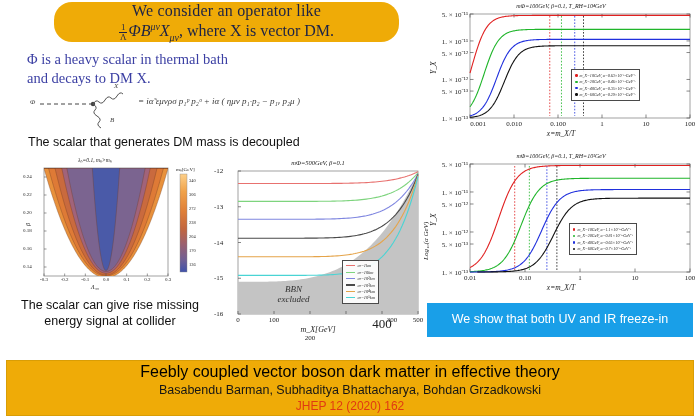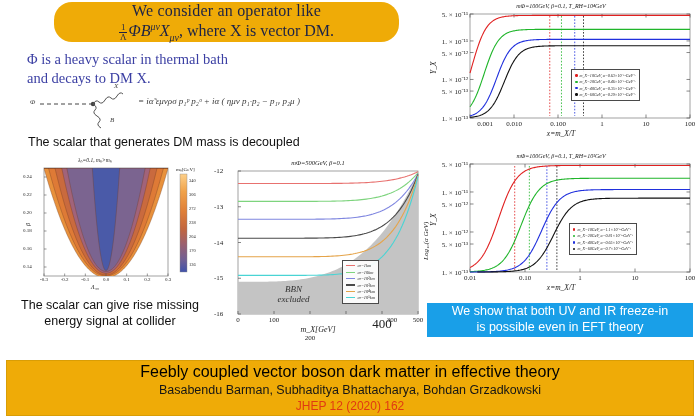--- a/index.html
+++ b/index.html
@@ -107,26 +107,25 @@
 </div>
 
 <div class="abs stmt" id="stmt-decoupled">The scalar that generates DM mass is decoupled</div>
 <div class="abs stmt" id="stmt-collider">
   <div>The scalar can give rise missing</div>
   <div>energy signal at collider</div>
 </div>
 
 <div class="abs" id="blue-callout">
   <div>We show that both UV and IR freeze-in</div>
-  <div>is possible even in EFT theory</div>
 </div>
 
 <div class="abs plot" id="plot-uv">
     <div class="ptitle" style="top: 1px;">mΦ=100GeV, β=0.1, T_RH=10⁴GeV</div>
-    <div class="tick" style="left: 47px; top: 118px; width: 28px; text-align: center; font-size: 7px;">0.001</div>
+    <div class="tick" style="left: 40px; top: 118px; width: 28px; text-align: center; font-size: 7px;">0.001</div>
     <div class="tick" style="left: 76px; top: 118px; width: 28px; text-align: center; font-size: 7px;">0.010</div>
     <div class="tick" style="left: 120px; top: 118px; width: 28px; text-align: center; font-size: 7px;">0.100</div>
     <div class="tick" style="left: 164px; top: 118px; width: 28px; text-align: center; font-size: 7px;">1</div>
     <div class="tick" style="left: 208px; top: 118px; width: 28px; text-align: center; font-size: 7px;">10</div>
     <div class="tick" style="left: 252px; top: 118px; width: 28px; text-align: center; font-size: 7px;">100</div>
     <div class="tick" style="right: 230px; top: 8px; text-align: right; font-size: 7px; white-space: nowrap;">5. × 10⁻¹¹</div>
     <div class="tick" style="right: 230px; top: 34.9336px; text-align: right; font-size: 7px; white-space: nowrap;">1. × 10⁻¹¹</div>
     <div class="tick" style="right: 230px; top: 46.5332px; text-align: right; font-size: 7px; white-space: nowrap;">5. × 10⁻¹²</div>
     <div class="tick" style="right: 230px; top: 73.4668px; text-align: right; font-size: 7px; white-space: nowrap;">1. × 10⁻¹²</div>
     <div class="tick" style="right: 230px; top: 85.0664px; text-align: right; font-size: 7px; white-space: nowrap;">5. × 10⁻¹³</div>

